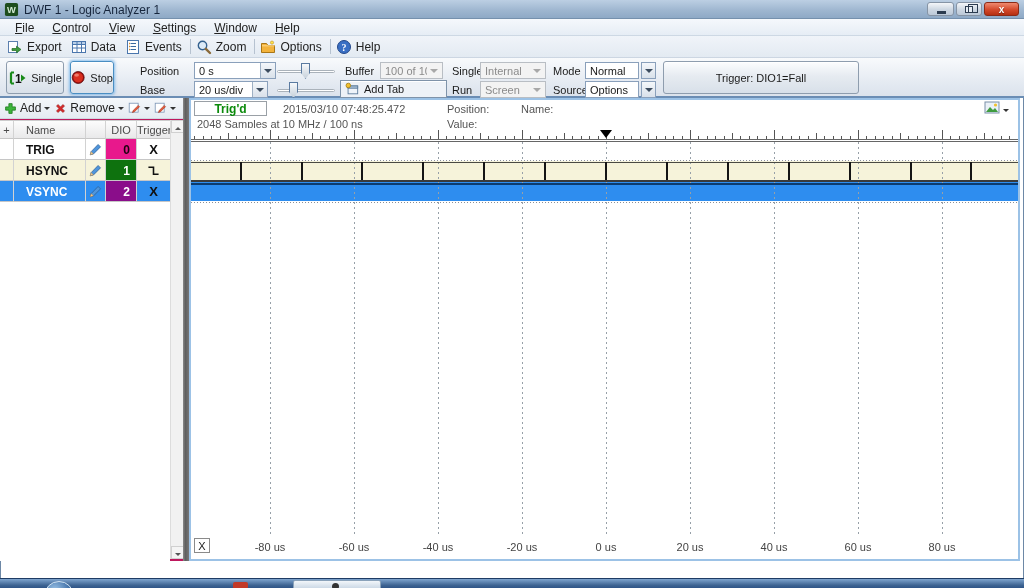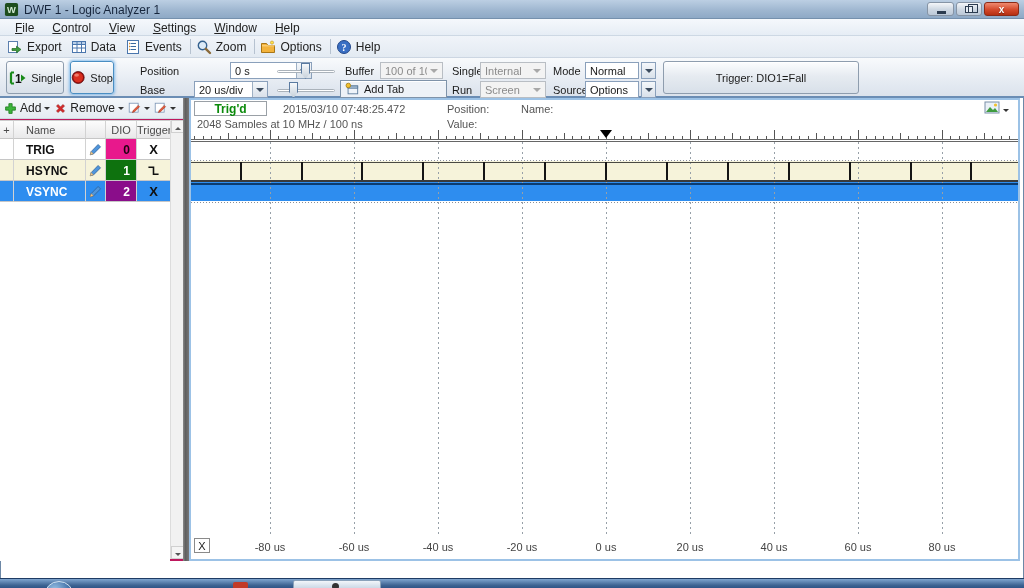--- a/index.html
+++ b/index.html
@@ -225,21 +225,21 @@
           <svg viewBox="0 0 18 18">
             <circle cx="9" cy="9" r="7.5" fill="#a01010" stroke="#5c0808"></circle>
             <circle cx="9" cy="9" r="6" fill="#d92f1f"></circle>
             <ellipse cx="7" cy="6" rx="3" ry="2" fill="#f58a78" opacity="0.85"></ellipse>
           </svg>
         </span>
       <span>Stop</span>
     </div>
 
     <span class="ctl-label" style="left:140px;top:7px;">Position</span>
-    <div class="sel" style="left:194px;top:4px;width:82px;margin-left:36px;">
+    <div class="sel" style="left:194px;top:4px;width:82px;">
       <span class="txt">0 s</span>
       <span class="arr"></span>
     </div>
     <span class="ctl-label" style="left:140px;top:26px;">Base</span>
     <div class="sel" style="left:194px;top:23px;width:74px;">
       <span class="txt">20 us/div</span>
       <span class="arr"></span>
     </div>
 
     <div class="slider" style="left:277px;top:5px;">

